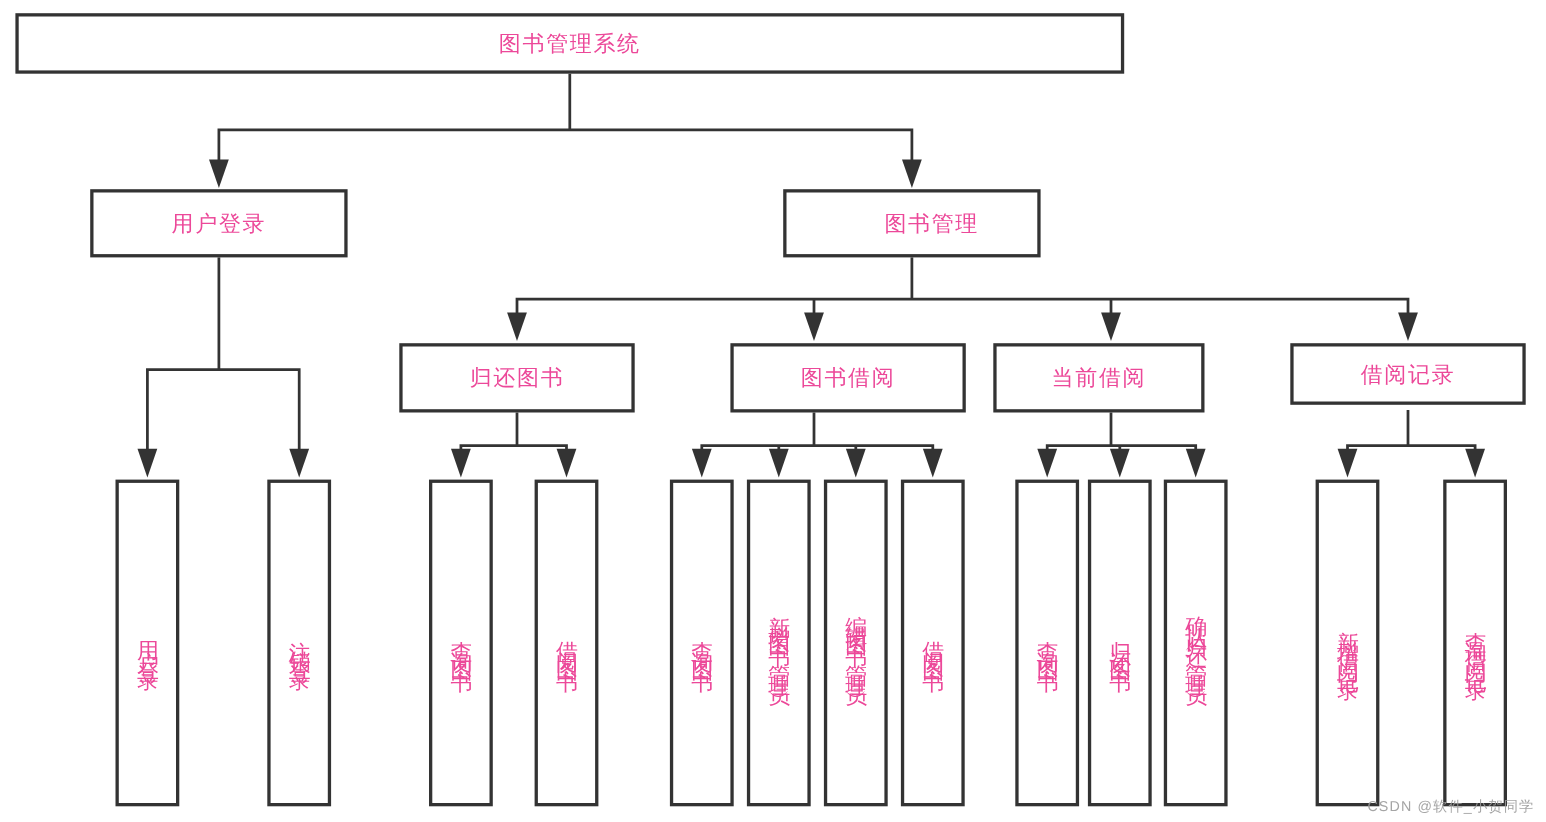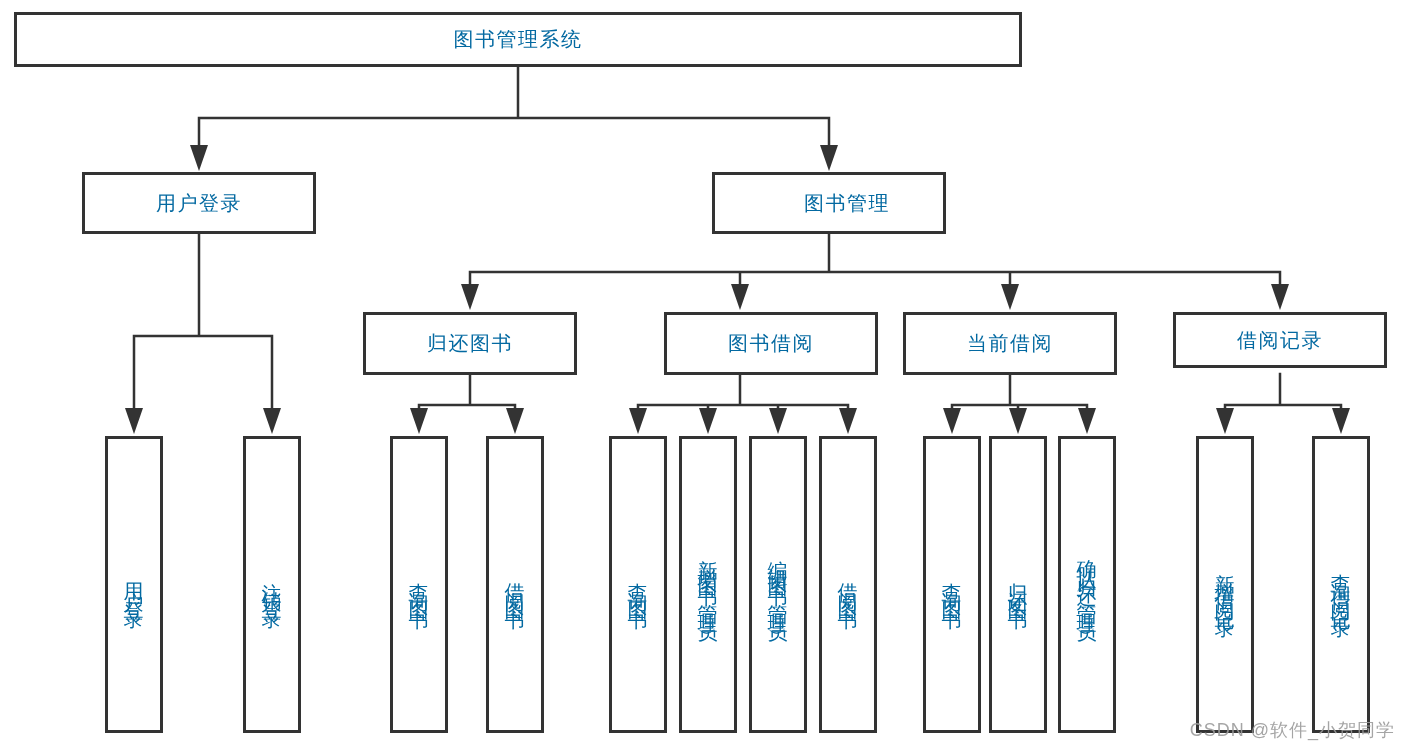--- a/index.html
+++ b/index.html
@@ -21,21 +21,21 @@
     top: 0;
     width: 1405px;
     height: 747px;
     pointer-events: none;
   }
   .node {
     position: absolute;
     box-sizing: border-box;
     border: 3px solid #333333;
     background: #ffffff;
-    color: #0369a1;
+    color: #ec4899;
     display: flex;
     align-items: center;
     justify-content: center;
     text-align: center;
   }
   .h-node {
     font-size: 20px;
     letter-spacing: 1.5px;
     white-space: nowrap;
   }
@@ -47,42 +47,42 @@
     line-height: 1;
   }
   
   .n-root   { left: 14px;  top: 12px;  width: 1008px; height: 55px; }
   
   .n-login  { left: 82px;  top: 172px; width: 234px;  height: 62px; }
   .n-mgmt   { left: 712px; top: 172px; width: 234px;  height: 62px; padding-left: 36px; }
   
   .n-newrec { left: 363px;  top: 312px; width: 214px; height: 63px; }
   .n-borrow { left: 664px;  top: 312px; width: 214px; height: 63px; }
-  .n-current{ left: 903px;  top: 312px; width: 214px; height: 63px; }
+  .n-current{ left: 903px;  top: 312px; width: 192px; height: 63px; }
   .n-record { left: 1173px; top: 312px; width: 214px; height: 56px; }
   
   .leaf { top: 436px; width: 58px; height: 297px; }
   .l-1  { left: 105px;  }
   .l-2  { left: 243px;  }
   .l-3  { left: 390px;  }
   .l-4  { left: 486px;  }
   .l-5  { left: 609px;  }
   .l-6  { left: 679px;  }
   .l-7  { left: 749px;  }
   .l-8  { left: 819px;  }
   .l-9  { left: 923px;  }
   .l-10 { left: 989px;  }
   .l-11 { left: 1058px; }
   .l-12 { left: 1196px; }
   .l-13 { left: 1312px; }
   .watermark {
     position: absolute;
     right: 10px;
     bottom: 5px;
-    font-size: 18px;
+    font-size: 13px;
     letter-spacing: 1px;
     color: #9c9c9c;
     opacity: 0.9;
     white-space: nowrap;
   }
 </style>
 </head>
 <body>
 
 <div class="stage">

